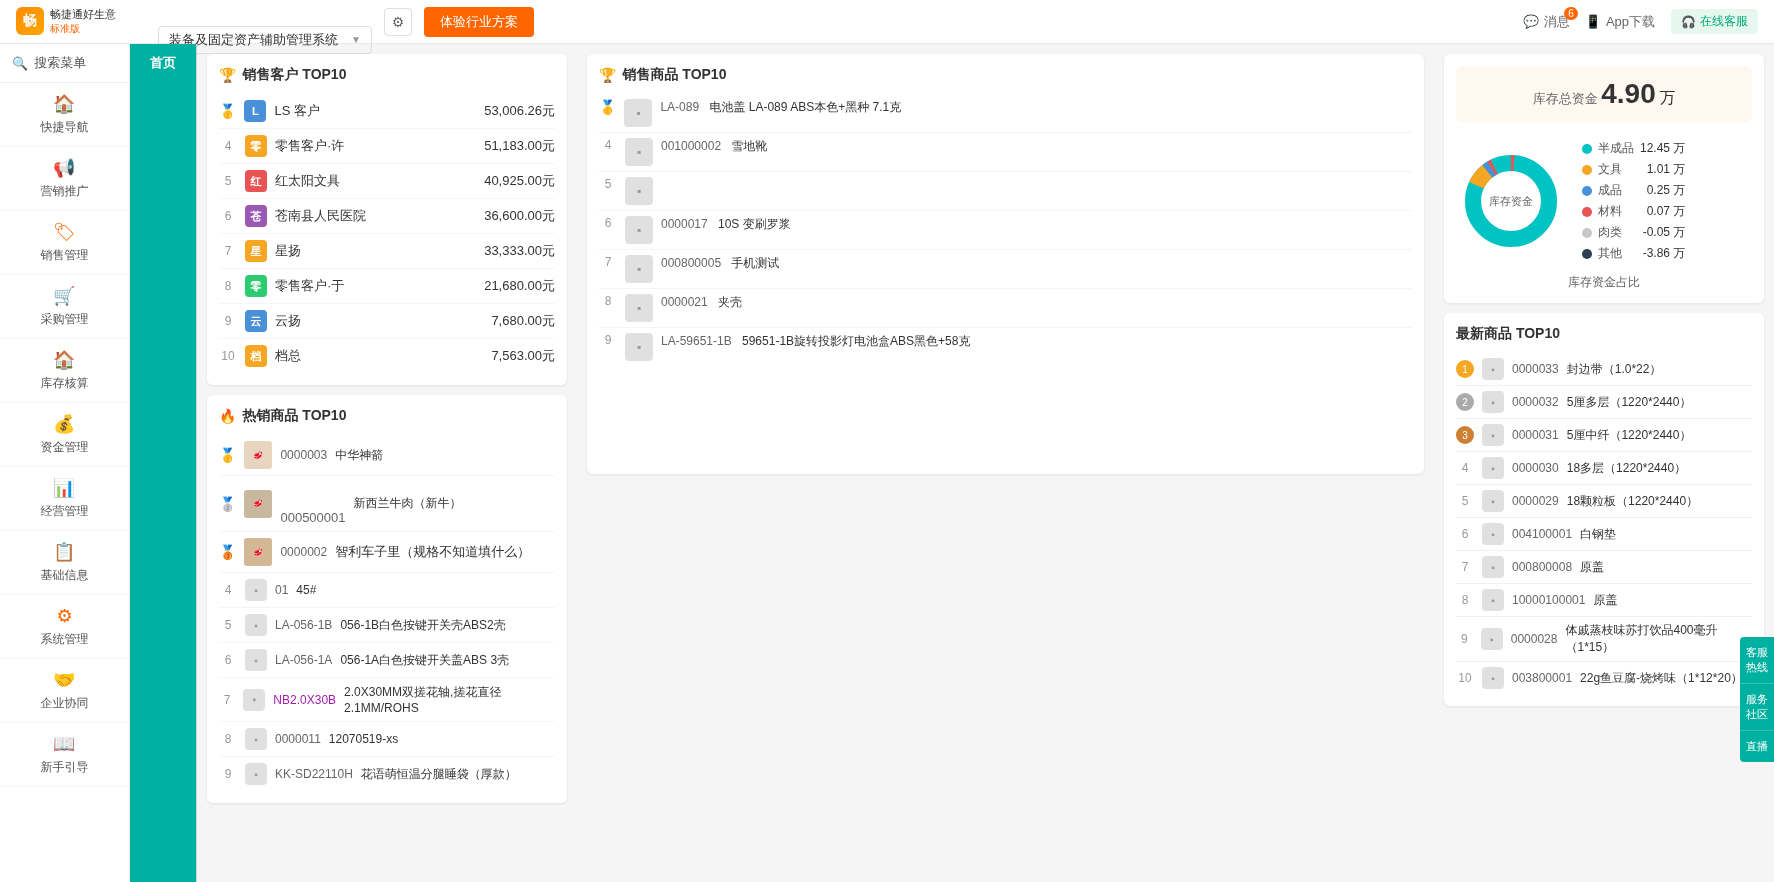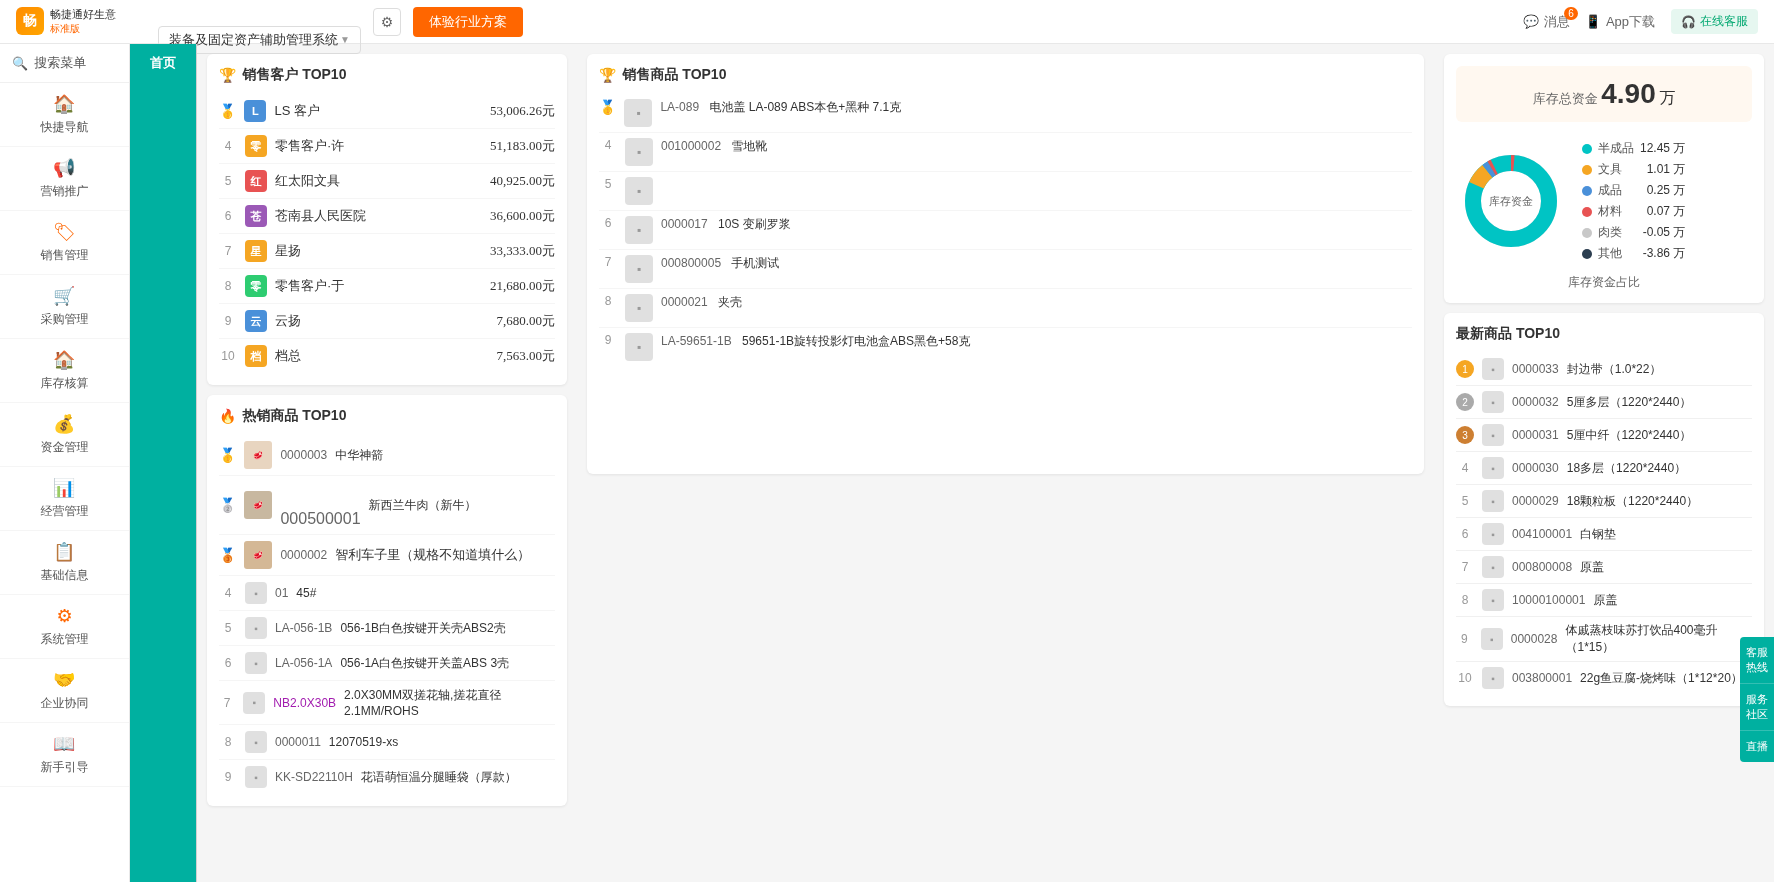--- a/index.html
+++ b/index.html
@@ -26,21 +26,21 @@
     .logo-icon {
       width: 28px; height: 28px;
       background: linear-gradient(135deg, #ff8c00, #ffa500);
       border-radius: 6px;
       display: flex; align-items: center; justify-content: center;
       color: white; font-size: 14px; font-weight: bold;
     }
     .logo-text { font-size: 11px; color: #333; line-height: 1.3; }
     .logo-sub { color: #f60; font-size: 10px; }
     .system-select {
-      display: flex; align-items: center; gap: 2px;
+      display: flex; align-items: center; gap: 13px;
       border: 1px solid #ddd; border-radius: 4px;
       padding: 4px 10px; cursor: pointer; font-size: 13px; color: #333; margin-top: 36px;
     }
     .system-select .arrow { color: #999; font-size: 10px; }
     .gear-btn { width: 28px; height: 28px; border: 1px solid #ddd; border-radius: 4px; display: flex; align-items: center; justify-content: center; cursor: pointer; color: #666; font-size: 14px; }
     .trial-btn {
       background: #f60; color: white; border: none;
       padding: 6px 16px; border-radius: 4px; cursor: pointer; font-size: 13px;
     }
     .top-right { margin-left: auto; display: flex; align-items: center; gap: 16px; color: #666; font-size: 13px; }
@@ -90,21 +90,21 @@
     .card { background: #fff; border-radius: 6px; padding: 12px; box-shadow: 0 1px 3px rgba(0,0,0,0.08); }
     .card-title { font-size: 14px; font-weight: bold; color: #333; margin-bottom: 10px; display: flex; align-items: center; gap: 6px; }
 
     
     .list-row { display: flex; align-items: center; padding: 6px 0; border-bottom: 1px solid #f5f5f5; gap: 8px; }
     .list-row:last-child { border-bottom: none; }
     .rank-num { width: 18px; text-align: center; color: #999; font-size: 12px; }
     .rank-medal { font-size: 14px; }
     .cust-badge { width: 22px; height: 22px; border-radius: 4px; display: flex; align-items: center; justify-content: center; color: white; font-size: 11px; font-weight: bold; flex-shrink: 0; }
     .cust-name { flex: 1; color: #333; font-size: 13px; }
-    .cust-amount { color: #333; font-size: 13px; font-weight: 500; font-family: Liberation Serif, serif; }
+    .cust-amount { color: #333; font-size: 13px; font-weight: 500; }
     .gray-badge { width: 22px; height: 22px; background: #e0e0e0; border-radius: 4px; display: flex; align-items: center; justify-content: center; flex-shrink: 0; }
     .gray-badge span { color: #999; font-size: 10px; }
 
     
     .prod-row { display: flex; align-items: flex-start; padding: 5px 0; border-bottom: 1px solid #f5f5f5; gap: 8px; }
     .prod-row:last-child { border-bottom: none; }
     .prod-img { width: 28px; height: 28px; background: #e8e8e8; border-radius: 3px; flex-shrink: 0; overflow: hidden; display: flex; align-items: center; justify-content: center; font-size: 18px; }
     .prod-info { flex: 1; }
 
     
@@ -309,21 +309,21 @@
           </div>
           <div class="hot-prod-row">
             <span class="rank-medal">🥇</span>
             <div class="prod-img" style="background:#e8d5c0; font-size:8px; color:#999;">🥩</div>
             <span style="color:#666;font-size:12px;">0000003</span>
             <span style="color:#333;font-size:12px;">中华神箭</span>
           </div>
           <div class="hot-prod-row">
             <span class="rank-medal">🥈</span>
             <div class="prod-img" style="background:#c8b8a0; font-size:8px; color:#999;">🥩</div>
-            <span style="color:#666;font-size:16px;margin-top:28px;">000500001</span>
+            <span style="color:#666;font-size:13px;margin-top:28px;">000500001</span>
             <span style="color:#333;font-size:12px;">新西兰牛肉（新牛）</span>
           </div>
           <div class="hot-prod-row">
             <span class="rank-medal">🥉</span>
             <div class="prod-img" style="background:#d4b896; font-size:8px; color:#999;">🥩</div>
             <span style="color:#666;font-size:12px;">0000002</span>
             <span style="color:#333;font-size:13px;">智利车子里（规格不知道填什么）</span>
           </div>
           <div class="hot-prod-row">
             <span class="rank-num">4</span>

